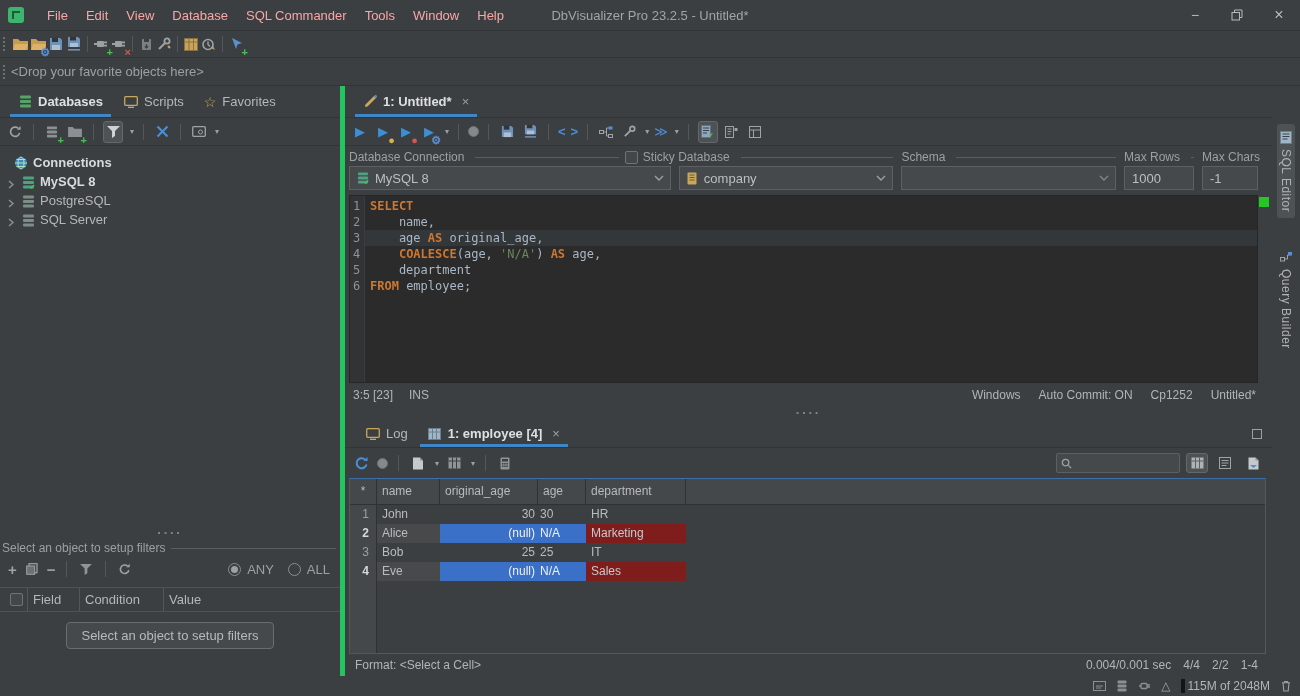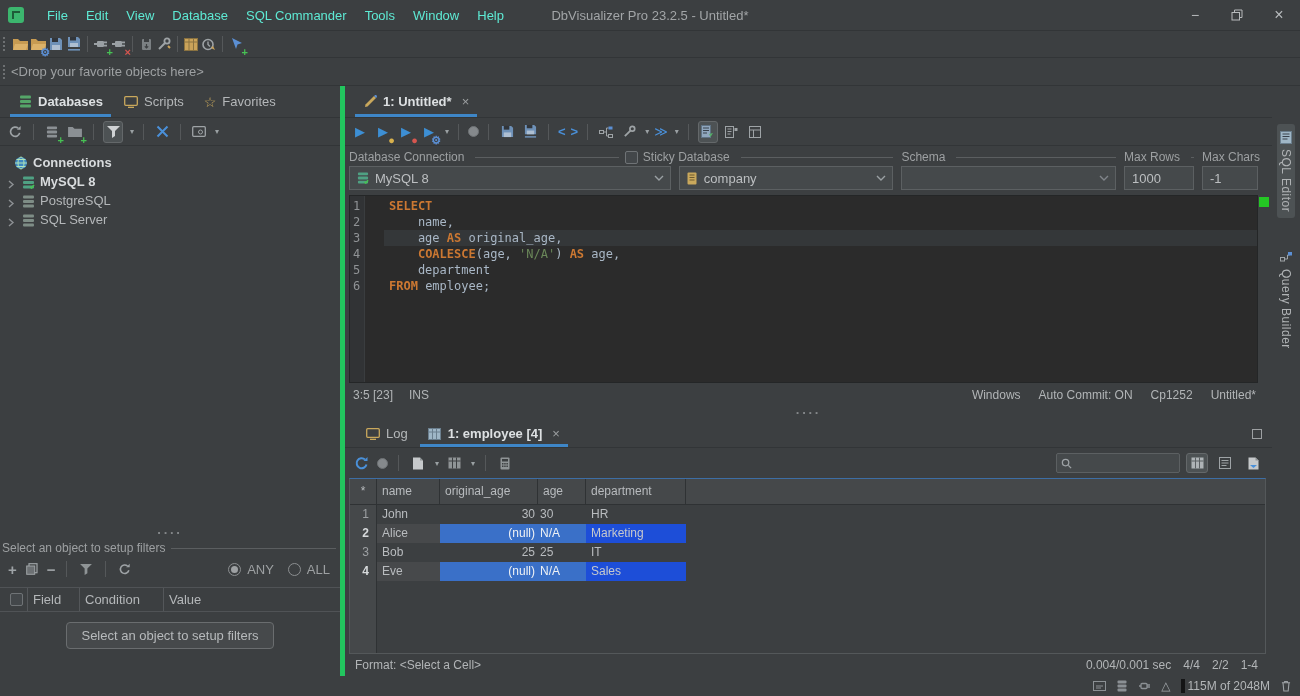--- a/index.html
+++ b/index.html
@@ -20,21 +20,21 @@
   .chev { color:#9aa0a3; font-size:8px; margin-left:2px; }
   .handle { width:4px; height:16px; margin:0 5px 0 2px; flex:none;
     background-image: radial-gradient(circle, #6d7072 1px, transparent 1.2px);
     background-size: 4px 4px; }
 
   
   .titlebar { height:30px; display:flex; align-items:center; padding-left:8px; position:relative; }
   .logo { width:16px; height:16px; border-radius:3px; background:#3cb66e; margin-right:14px;
     display:flex; align-items:center; justify-content:center; }
   .logo i { display:block; width:8px; height:8px; border-left:2px solid #1e5c38; border-top:2px solid #1e5c38; }
-  .menu-item { padding:0 9px; font-size:13px; color:#5eead4; cursor:default; }
+  .menu-item { padding:0 9px; font-size:13px; color:#fca5a5; cursor:default; }
   .win-title { position:absolute; left:50%; transform:translateX(-50%); color:#a2a5a7; font-size:13px; }
   .win-controls { margin-left:auto; display:flex; height:30px; }
   .win-btn { width:42px; display:flex; align-items:center; justify-content:center; color:#b7babc; font-size:14px; }
 
   
   .main-toolbar { height:28px; display:flex; align-items:center; border-top:1px solid #323537; border-bottom:1px solid #323537; }
   .fav-bar { height:28px; display:flex; align-items:center; border-bottom:1px solid #323537; color:#9da0a2; font-size:13px; }
 
   
   .body { display:flex; height:590px; }
@@ -88,21 +88,21 @@
   .combo { height:24px; background:#45494b; border:1px solid #5c6062; display:flex; align-items:center; padding:0 6px; gap:6px; color:#bcbfc1; font-size:13px; }
   .combo .cv { margin-left:auto; }
   .field-box { height:24px; background:#45494b; border:1px solid #5c6062; display:flex; align-items:center; padding:0 7px; color:#bcbfc1; font-size:13px; }
 
   
   .editor-wrap { height:188px; margin:0 14px 0 4px; position:relative; background:#2b2b2b; border:1px solid #242627; display:flex;
     font-family:"DejaVu Sans Mono", monospace; font-size:12px; line-height:16px; }
   .gutter { width:15px; background:#313335; border-right:1px solid #3a3d3f; color:#909396; padding:2px 0 0 3px; flex:none; }
   .gutter div { height:16px; }
   .codearea { flex:1; padding-top:2px; color:#a9b7c6; overflow:hidden; }
-  .cline { height:16px; padding-left:5px; white-space:pre;margin-left:19px; }
+  .cline { height:16px; padding-left:5px; white-space:pre; }
   .cline.cur { background:#343739; }
   .kw { color:#cc7832; font-weight:bold; }
   .str { color:#6a8759; }
   .green-dot { position:absolute; right:-12px; top:1px; width:10px; height:10px; background:#24c724; }
 
   .ed-status { height:23px; display:flex; align-items:center; padding:0 16px 0 8px; color:#b2b5b7; gap:16px; }
   .ed-status .right { margin-left:auto; display:flex; gap:18px; }
 
   
   .res-toolbar { height:30px; display:flex; align-items:center; gap:6px; padding:0 8px; }
@@ -122,21 +122,21 @@
   .c-dept { width:100px; flex:none; }
   .c-fill { flex:1; border-right:none; }
   .g-row { display:flex; height:19px; line-height:19px; flex:none; color:#b9bcbf; }
   .g-row .c-rh { background:#45484a; border-right:1px solid #2f3234; color:#9da0a3; }
   .g-row.selected .c-rh { color:#d6d9db; font-weight:bold; }
   .gc { padding-left:5px; overflow:hidden; white-space:nowrap; }
   .gc.c-oa { text-align:right; padding-right:3px; padding-left:0; }
   .gc.c-age { padding-left:2px; }
   .g-row.selected .c-name { background:#47494b; }
   .g-row.selected .c-oa, .g-row.selected .c-age { background:#3a70c8; color:#eef1f4; }
-  .g-row.selected .c-dept { background:#1d4ed8; color:#c6c9cc; }
+  .g-row.selected .c-dept { background:#7f1d1d; color:#c6c9cc; }
   .g-filler { flex:1; display:flex; }
   .g-filler .strip { width:27px; background:#45484a; border-right:1px solid #2f3234; }
 
   .format-bar { height:22px; display:flex; align-items:center; padding:0 14px 0 10px; color:#b2b5b7; }
   .format-bar .stats { margin-left:auto; display:flex; gap:12px;text-align:right; }
 
   
   .side-strip { width:28px; flex:none; display:flex; flex-direction:column; align-items:center; padding-top:38px; gap:26px; }
   .stab { display:flex; flex-direction:column; align-items:center; gap:5px; padding:6px 2px; border-radius:3px; }
   .stab.active { background:#4d5254; }

